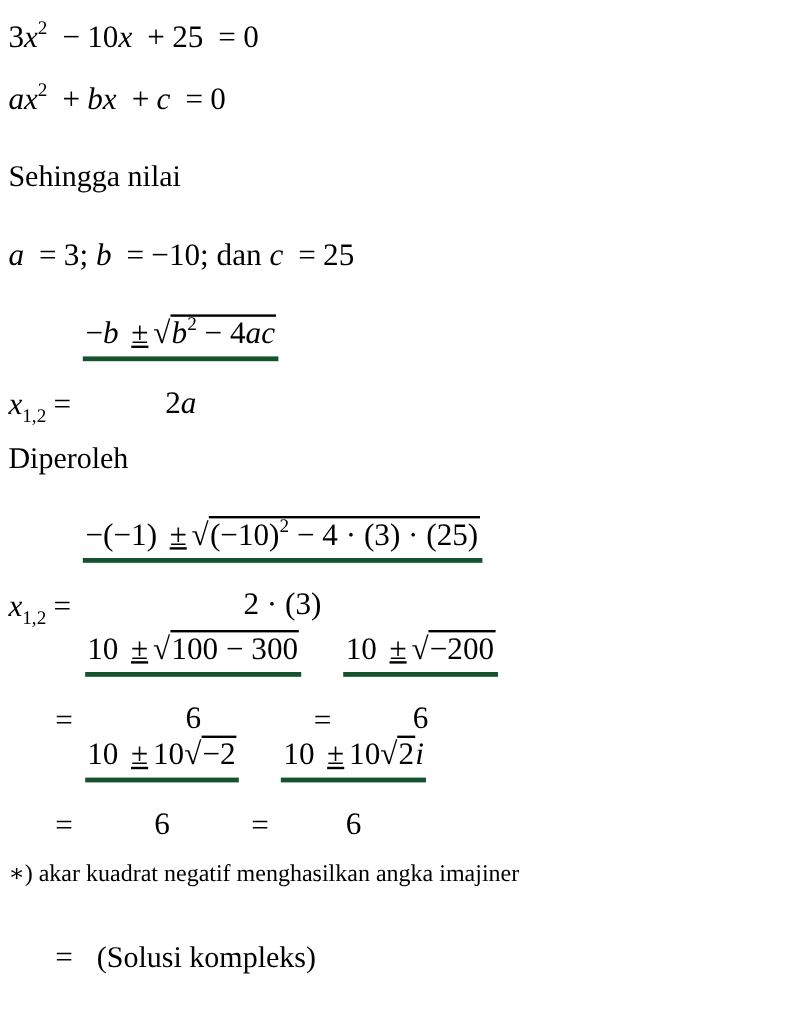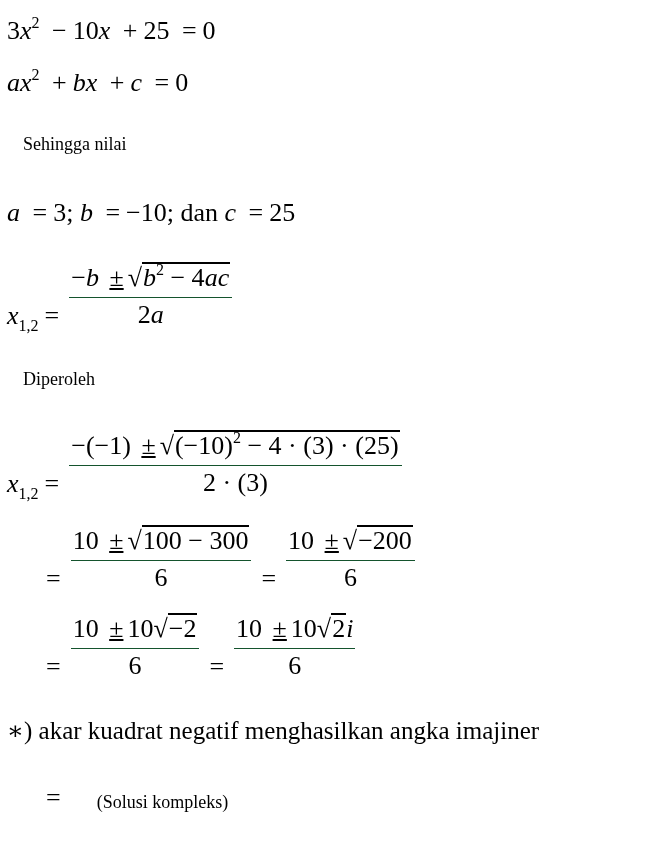--- a/index.html
+++ b/index.html
@@ -17,22 +17,21 @@
     }
     .line {
       position: absolute;
       left: 7px;
       white-space: nowrap;
       font-size: 24px;
       line-height: 1;
     }
     .text {
       font-family: "Liberation Serif", "DejaVu Serif", serif;
-      font-size: 18px;
-      margin-left: 16px;
+      font-size: 25px;
     }
     .math {
       font-family: "Liberation Serif", "DejaVu Serif", serif;
       font-size: 26px;
     }
     .var { font-style: italic; }
     sup {
       font-size: 16px;
       vertical-align: 11px;
       line-height: 0;
@@ -49,26 +48,26 @@
     }
     .frac {
       display: inline-flex;
       flex-direction: column;
       align-items: center;
       vertical-align: middle;
       margin: 0 4px;
     }
     .num {
       padding: 0 2px 4px 2px;
-      border-bottom: 1px solid #14532d;
+      border-bottom: 4px solid #14532d;
       line-height: 1.1;
       white-space: nowrap;
     }
     .den {
-      padding-top: 3px;
+      padding-top: 21px;
       line-height: 1.1;
     }
     .sqrt {
       display: inline-block;
     }
     .radical-sign {
       font-style: normal;
     }
     .radicand {
       border-top: 2px solid #000;
@@ -77,21 +76,21 @@
       line-height: 1.05;
     }
     .pm {
       text-decoration: underline;
       text-underline-offset: 2px;
       padding: 0 4px;
     }
     .indent { left: 40px; }
     .note {
       font-family: "Liberation Serif", "DejaVu Serif", serif;
-      font-size: 25px;
+      font-size: 20px;
     }
   </style>
 </head>
 <body>
 
 <div class="line math" style="top:18px;">
   <span>3</span><span class="var">x</span><sup>2</sup>
   <span class="op">−</span><span>10</span><span class="var">x</span>
   <span class="op">+</span><span>25</span>
   <span class="op">=</span><span>0</span>

